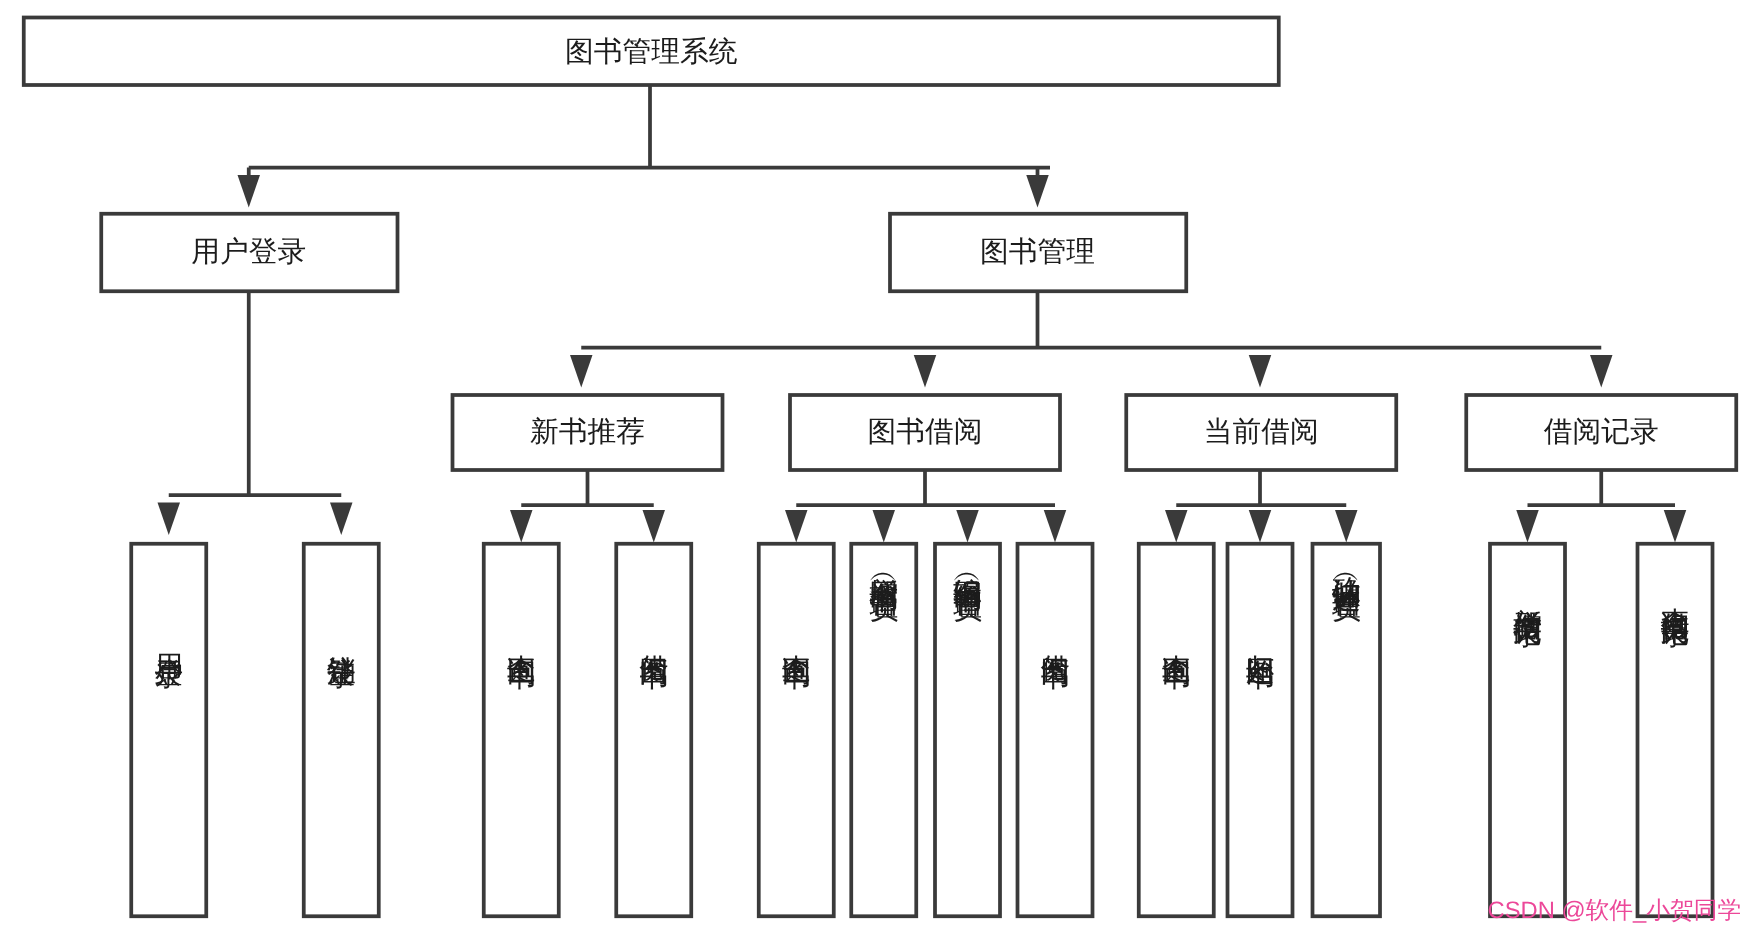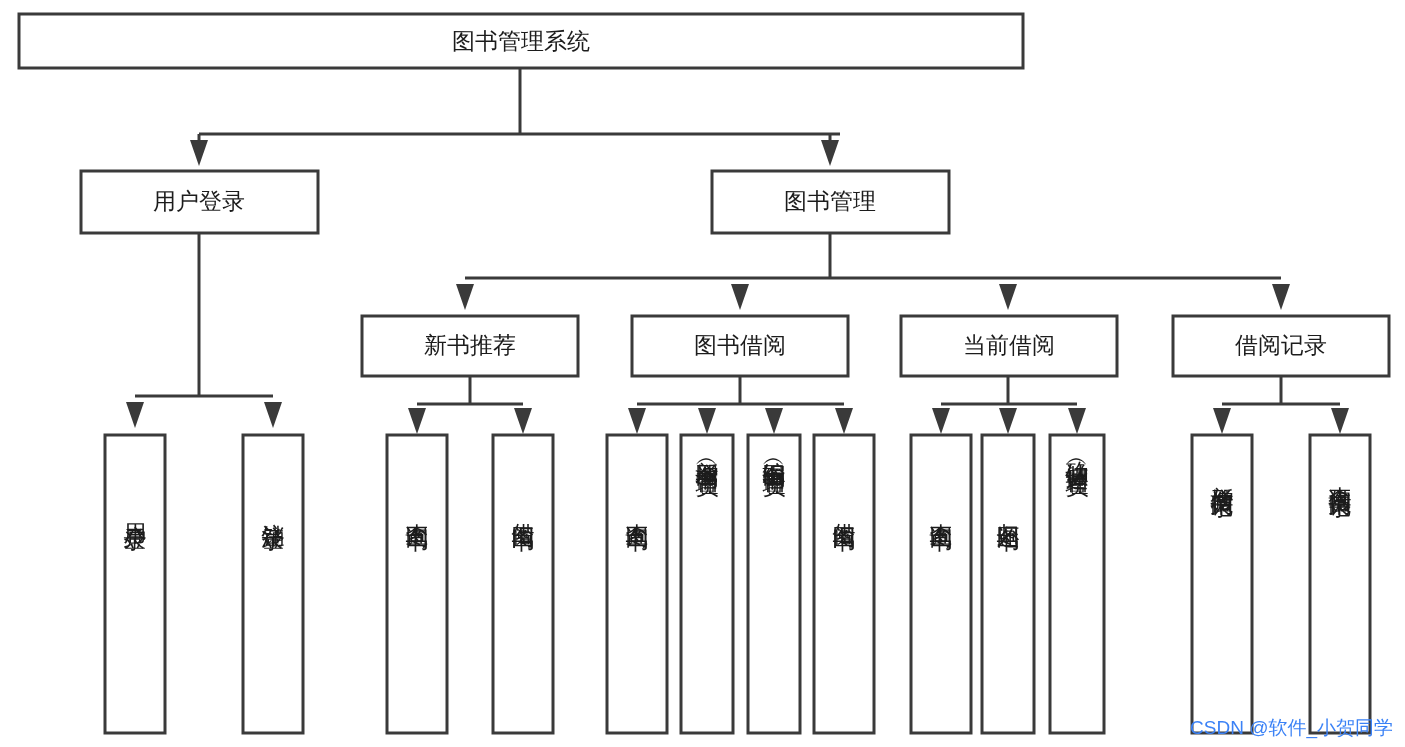--- a/index.html
+++ b/index.html
@@ -64,21 +64,21 @@
     color: #1c1c1c;
     letter-spacing: 2px;
     white-space: nowrap;
   }
   .watermark {
     position: absolute;
     right: 12px;
     bottom: 6px;
     font-family: "Liberation Sans", "DejaVu Sans", sans-serif;
     font-size: 19px;
-    color: #3b82f6;
+    color: #ec4899;
     white-space: nowrap;
   }
 </style>
 </head>
 <body>
 
 <div id="diagram-root">
 
   <svg class="flow" viewBox="0 0 1405 747" xmlns="http://www.w3.org/2000/svg">
 

